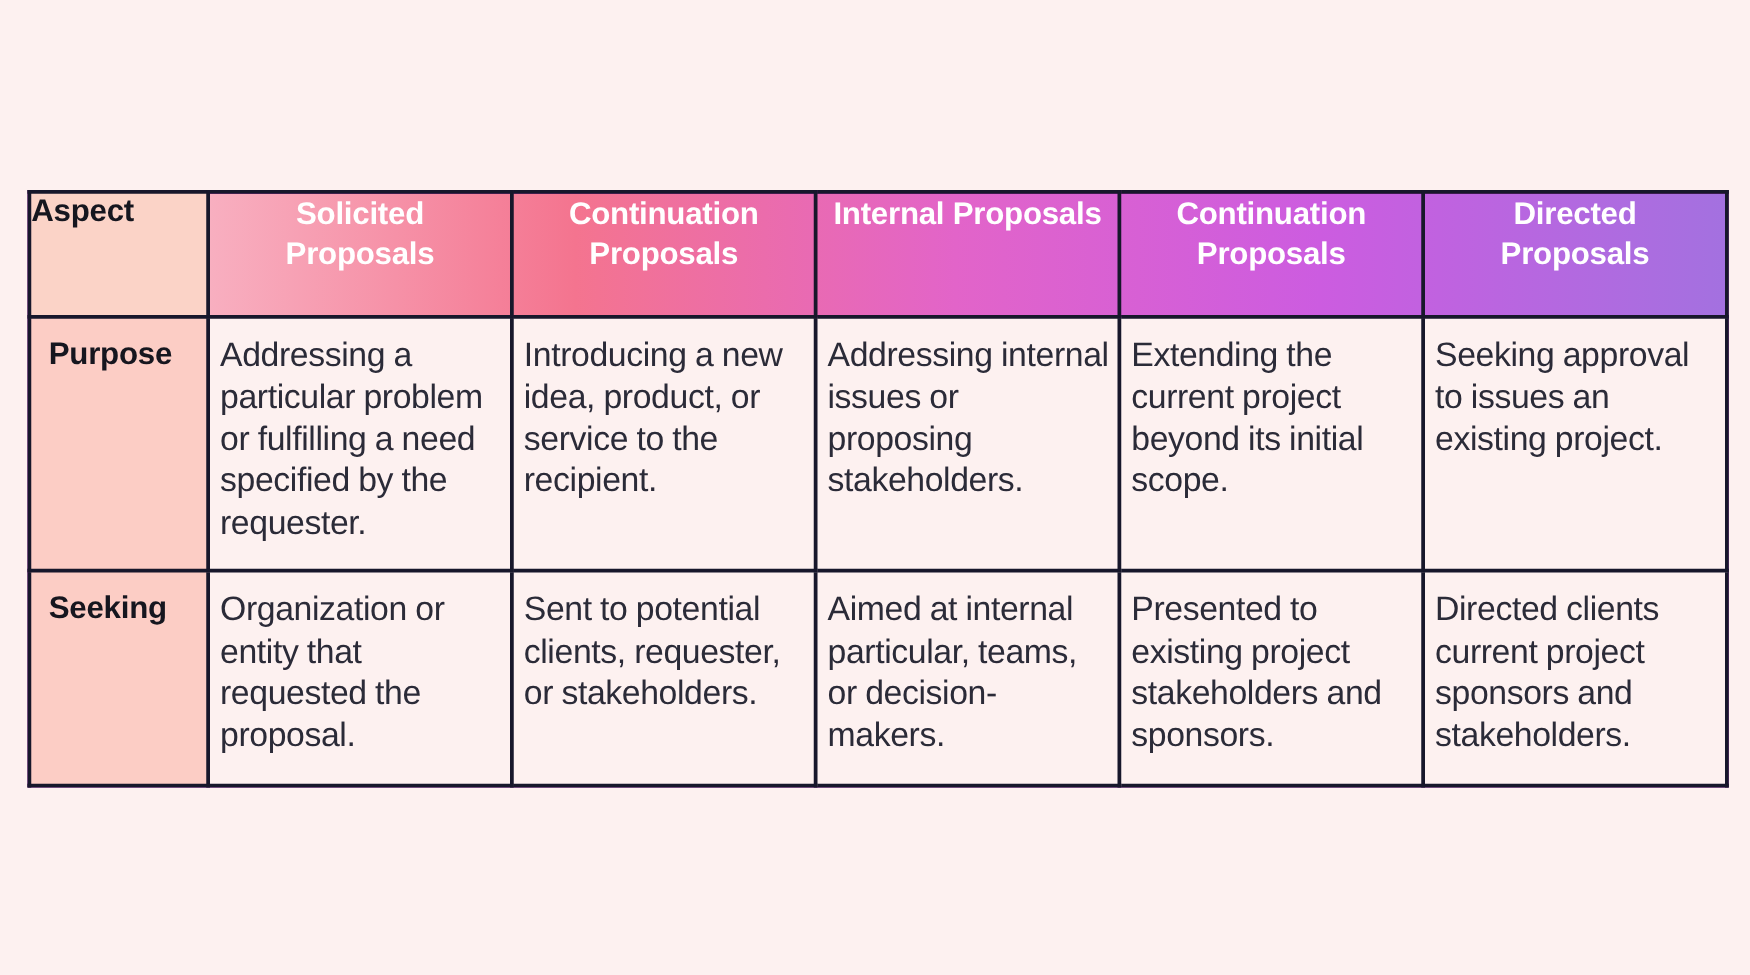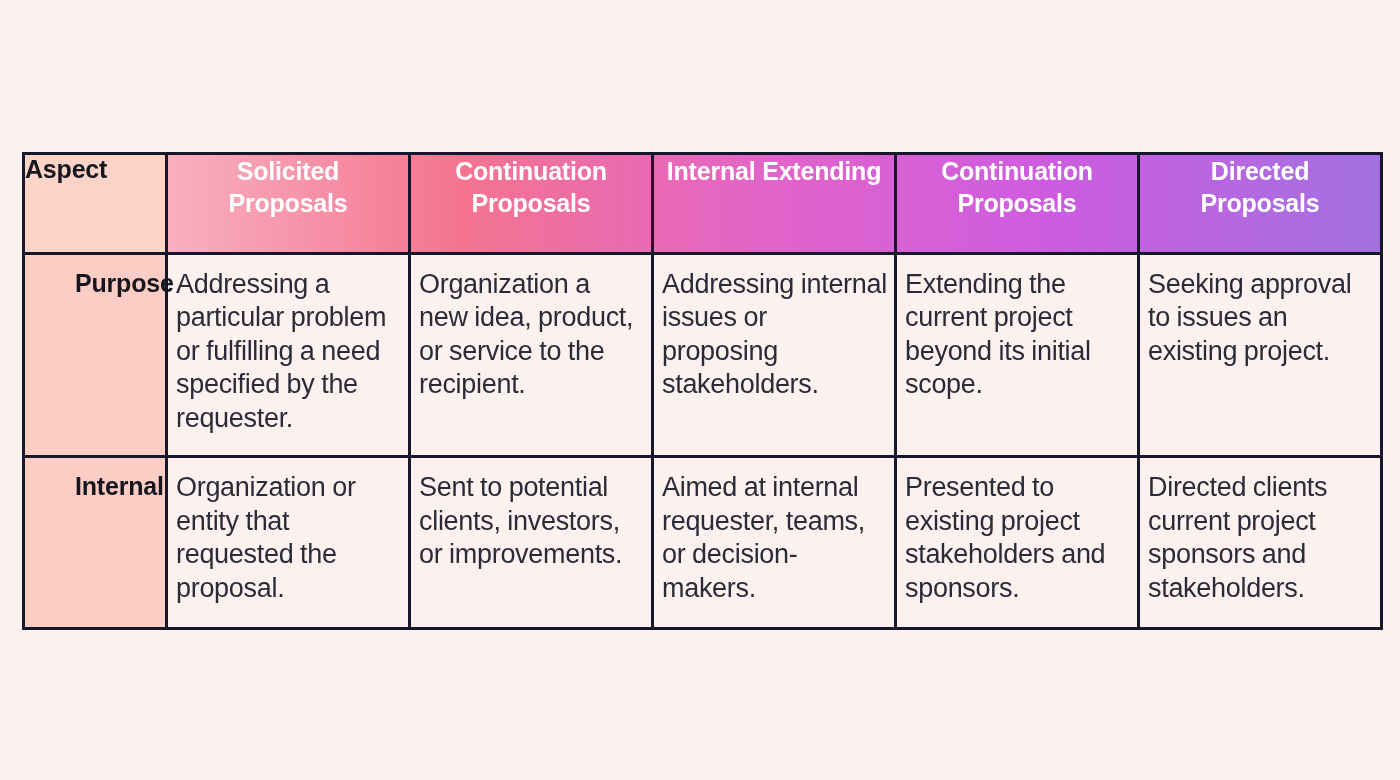--- a/index.html
+++ b/index.html
@@ -96,21 +96,20 @@
   tbody td.aspect-cell {
     background: #fccdc5;
     padding: 14px 0 0 14px;
     text-align: left;
   }
   tbody td.aspect-cell .label {
     font-size: 25px;
     font-weight: bold;
     color: #16161f;
     letter-spacing: -0.2px;
-    margin-left: 36px;
   }
 
   tbody td.data-cell {
     background: #fdf1f0;
     padding: 13px 6px 20px 8px;
   }
   tbody td.data-cell .text {
     display: block;
     font-size: 27px;
     line-height: 1.24;
@@ -143,66 +142,66 @@
           <th class="aspect-head">
             <span class="label">Aspect</span>
           </th>
           <th class="grad g1">
             <span class="label">Solicited Proposals</span>
           </th>
           <th class="grad g2">
             <span class="label">Continuation Proposals</span>
           </th>
           <th class="grad g3">
-            <span class="label">Internal Extending</span>
+            <span class="label">Internal Proposals</span>
           </th>
           <th class="grad g4">
             <span class="label">Continuation Proposals</span>
           </th>
           <th class="grad g5">
             <span class="label">Directed Proposals</span>
           </th>
         </tr>
       </thead>
 
       <tbody>
 
         <tr class="row-purpose">
           <td class="aspect-cell">
             <span class="label">Purpose</span>
           </td>
           <td class="data-cell">
             <span class="text">Addressing a particular problem or fulfilling a need specified by the requester.</span>
           </td>
           <td class="data-cell">
-            <span class="text">Organization a new idea, product, or service to the recipient.</span>
+            <span class="text">Introducing a new idea, product, or service to the recipient.</span>
           </td>
           <td class="data-cell">
             <span class="text">Addressing internal issues or proposing stakeholders.</span>
           </td>
           <td class="data-cell">
             <span class="text">Extending the current project beyond its initial scope.</span>
           </td>
           <td class="data-cell">
             <span class="text">Seeking approval to issues an existing project.</span>
           </td>
         </tr>
 
         <tr class="row-audience">
           <td class="aspect-cell">
-            <span class="label">Internal</span>
+            <span class="label">Seeking</span>
           </td>
           <td class="data-cell">
             <span class="text">Organization or entity that requested the proposal.</span>
           </td>
           <td class="data-cell">
-            <span class="text">Sent to potential clients, investors, or improvements.</span>
-          </td>
-          <td class="data-cell">
-            <span class="text">Aimed at internal requester, teams, or decision-makers.</span>
+            <span class="text">Sent to potential clients, requester, or stakeholders.</span>
+          </td>
+          <td class="data-cell">
+            <span class="text">Aimed at internal particular, teams, or decision-makers.</span>
           </td>
           <td class="data-cell">
             <span class="text">Presented to existing project stakeholders and sponsors.</span>
           </td>
           <td class="data-cell">
             <span class="text">Directed clients current project sponsors and stakeholders.</span>
           </td>
         </tr>
 
       </tbody>

